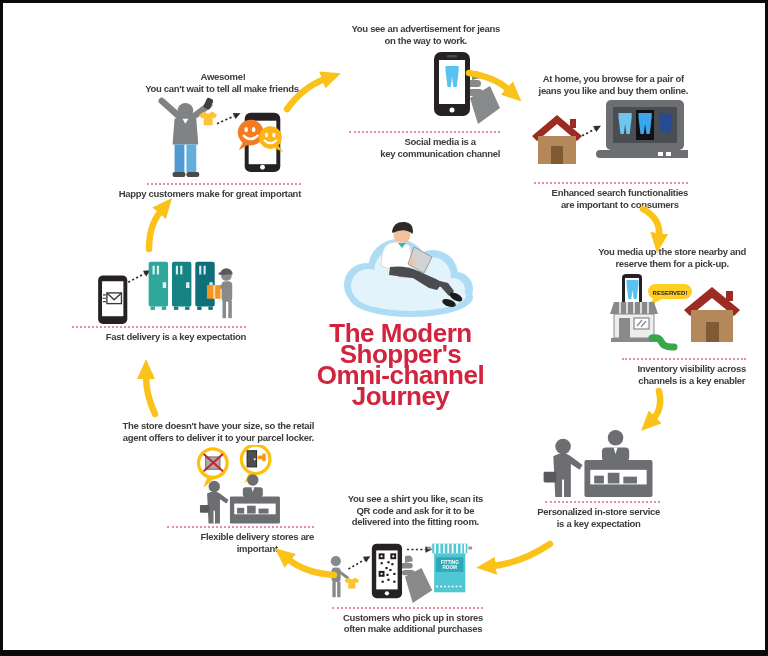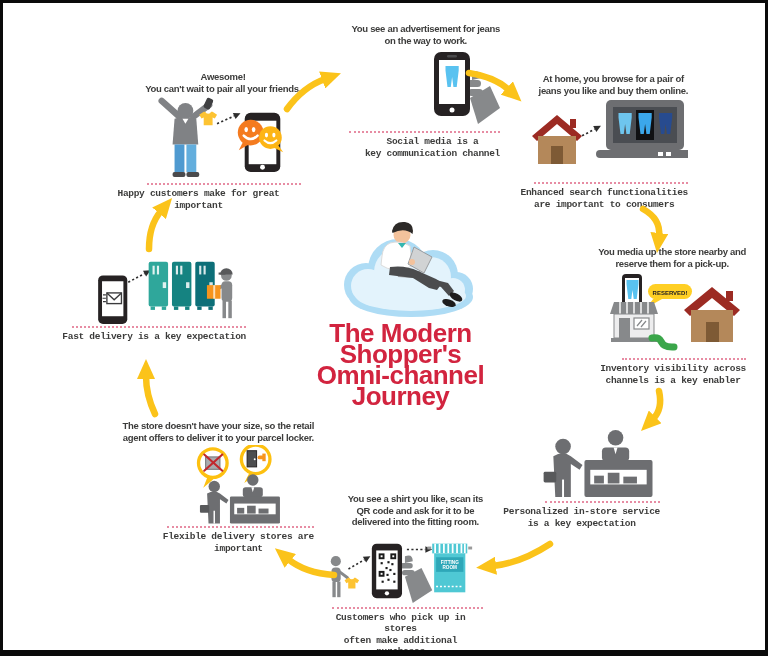--- a/index.html
+++ b/index.html
@@ -2,21 +2,21 @@
 <html><head>
 <meta charset="utf-8">
 <style>
   html,body{margin:0;padding:0;background:#fff;font-family:"Liberation Sans",sans-serif;}
   .frame{position:relative;width:768px;height:656px;box-sizing:border-box;background:#fff;
          border:3px solid #0a0a0a;border-bottom-width:6px;overflow:hidden;}
   .step{position:absolute;display:flex;flex-direction:column;align-items:flex-end;}
   .caption,.takeaway{color:#3c3c3b;font-weight:bold;font-size:9.5px;letter-spacing:-0.3px;
          line-height:11.5px;text-align:center;white-space:pre-line;}
   .divider{height:0;border-top:2px dotted #e78ca3;}
-  .takeaway{margin-top:3px;font-family:Liberation Mono, monospace;}
+  .takeaway{margin-top:3px;}
   .icon{display:block;}
   svg text{font-family:"Liberation Sans",sans-serif;}
 
   #s-ad{left:297px;top:20px;width:200px}      #s-ad .icon{margin-top:4px}      #s-ad .divider{width:151px;margin-top:3px}
   #s-browse{left:495px;top:70px;width:190px}  #s-browse .icon{margin-top:4px}  #s-browse .divider{width:154px;margin-top:4px}
   #s-reserve{left:578px;top:243px;width:165px}#s-reserve .icon{margin-top:5px} #s-reserve .divider{width:124px;margin-top:4px}
   #s-arrive{left:497px;top:423px;width:160px} #s-arrive .icon{margin-top:3px}  #s-arrive .divider{width:115px;margin-top:2px}
   #s-qr{left:315px;top:490px;width:165px}     #s-qr .icon{margin-top:2px}      #s-qr .divider{width:151px;margin-top:3px}
   #s-locker{left:101px;top:417px;width:210px} #s-locker .icon{margin-top:2px}  #s-locker .divider{width:147px;margin-top:1px}
   #s-email{left:33px;top:250px;width:210px}   #s-email .icon{margin-top:3px}   #s-email .divider{width:174px;margin-top:2px}
@@ -273,21 +273,21 @@
         <rect x="112" y="30" width="14" height="14" fill="#f7941d"></rect>
         <rect x="118.5" y="30" width="2" height="14" fill="#fff" opacity="0.7"></rect>
       </g>
     </svg>
     <div class="divider"></div>
     <div class="takeaway">Fast delivery is a key expectation</div>
   </div>
 
   <div class="step" id="s-share">
     <div class="caption">Awesome!
-You can't wait to pair all your friends.</div>
+You can't wait to tell all make friends.</div>
     <svg class="icon" width="160" height="84" viewBox="0 0 160 85">
       <g>
         <path d="M38 20 L20 4" stroke="#808285" stroke-width="6.5" stroke-linecap="round"></path>
         <path d="M52 20 L68 8" stroke="#808285" stroke-width="6.5" stroke-linecap="round"></path>
         <rect x="64" y="1" width="7" height="11" rx="2" fill="#3f4042" transform="rotate(25 67 6)"></rect>
         <circle cx="44" cy="14" r="8" fill="#808285"></circle>
         <path d="M33 22 Q44 18 55 22 L57 48 H31 Z" fill="#808285"></path>
         <path d="M41 22 L44 27 L47 22 Z" fill="#fff"></path>
         <rect x="33" y="48" width="10" height="28" fill="#4f9ad0"></rect>
         <rect x="45" y="48" width="10" height="28" fill="#63aedd"></rect>

